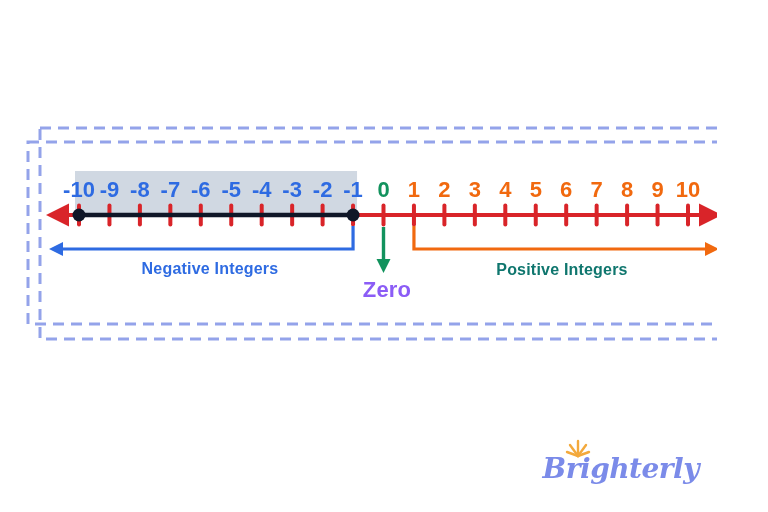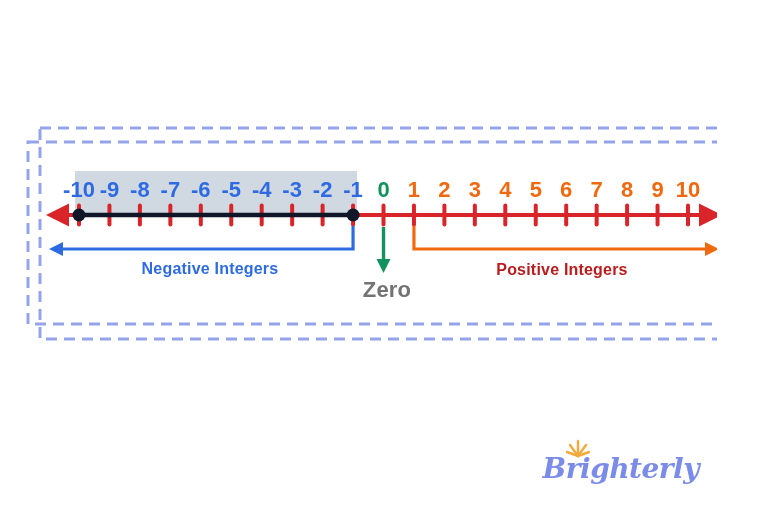--- a/index.html
+++ b/index.html
@@ -82,23 +82,23 @@
       <path d="M 353.05 226 V 249 H 62" fill="none" stroke="#2e6be2" stroke-width="3.2"></path>
       <polygon points="49,249 63,242 63,256" fill="#2e6be2"></polygon>
       <path d="M 413.95 226 V 249 H 706" fill="none" stroke="#f1690f" stroke-width="3.2"></path>
       <polygon points="719,249 705,242 705,256" fill="#f1690f"></polygon>
       <line x1="383.5" y1="227" x2="383.5" y2="261" stroke="#12925d" stroke-width="3.4"></line>
       <polygon points="383.5,273 376.5,259 390.5,259" fill="#12925d"></polygon>
     </svg>
 
   <div class="anno" id="anno-neg" style="color: rgb(46, 107, 226);">Negative Integers</div>
 
-  <div class="anno" id="anno-zero" style="color: #737373;">Zero</div>
+  <div class="anno" id="anno-zero" style="color: #8b5cf6;">Zero</div>
 
-  <div class="anno" id="anno-pos" style="color: #b91c1c;">Positive Integers</div>
+  <div class="anno" id="anno-pos" style="color: #0f766e;">Positive Integers</div>
 
   <div class="logo" id="logo" style="color: rgb(123, 139, 233);">
     <svg class="sun" width="26" height="20" viewBox="0 0 26 20">
       <g id="sun-rays" fill="none" stroke-width="2.4" stroke-linecap="round" stroke="#f3a93c">
         <line x1="13" y1="18" x2="13" y2="3"></line>
         <line x1="13" y1="18" x2="5" y2="7"></line>
         <line x1="13" y1="18" x2="21" y2="7"></line>
         <line x1="13" y1="18" x2="2" y2="14"></line>
         <line x1="13" y1="18" x2="24" y2="14"></line>
       </g>

